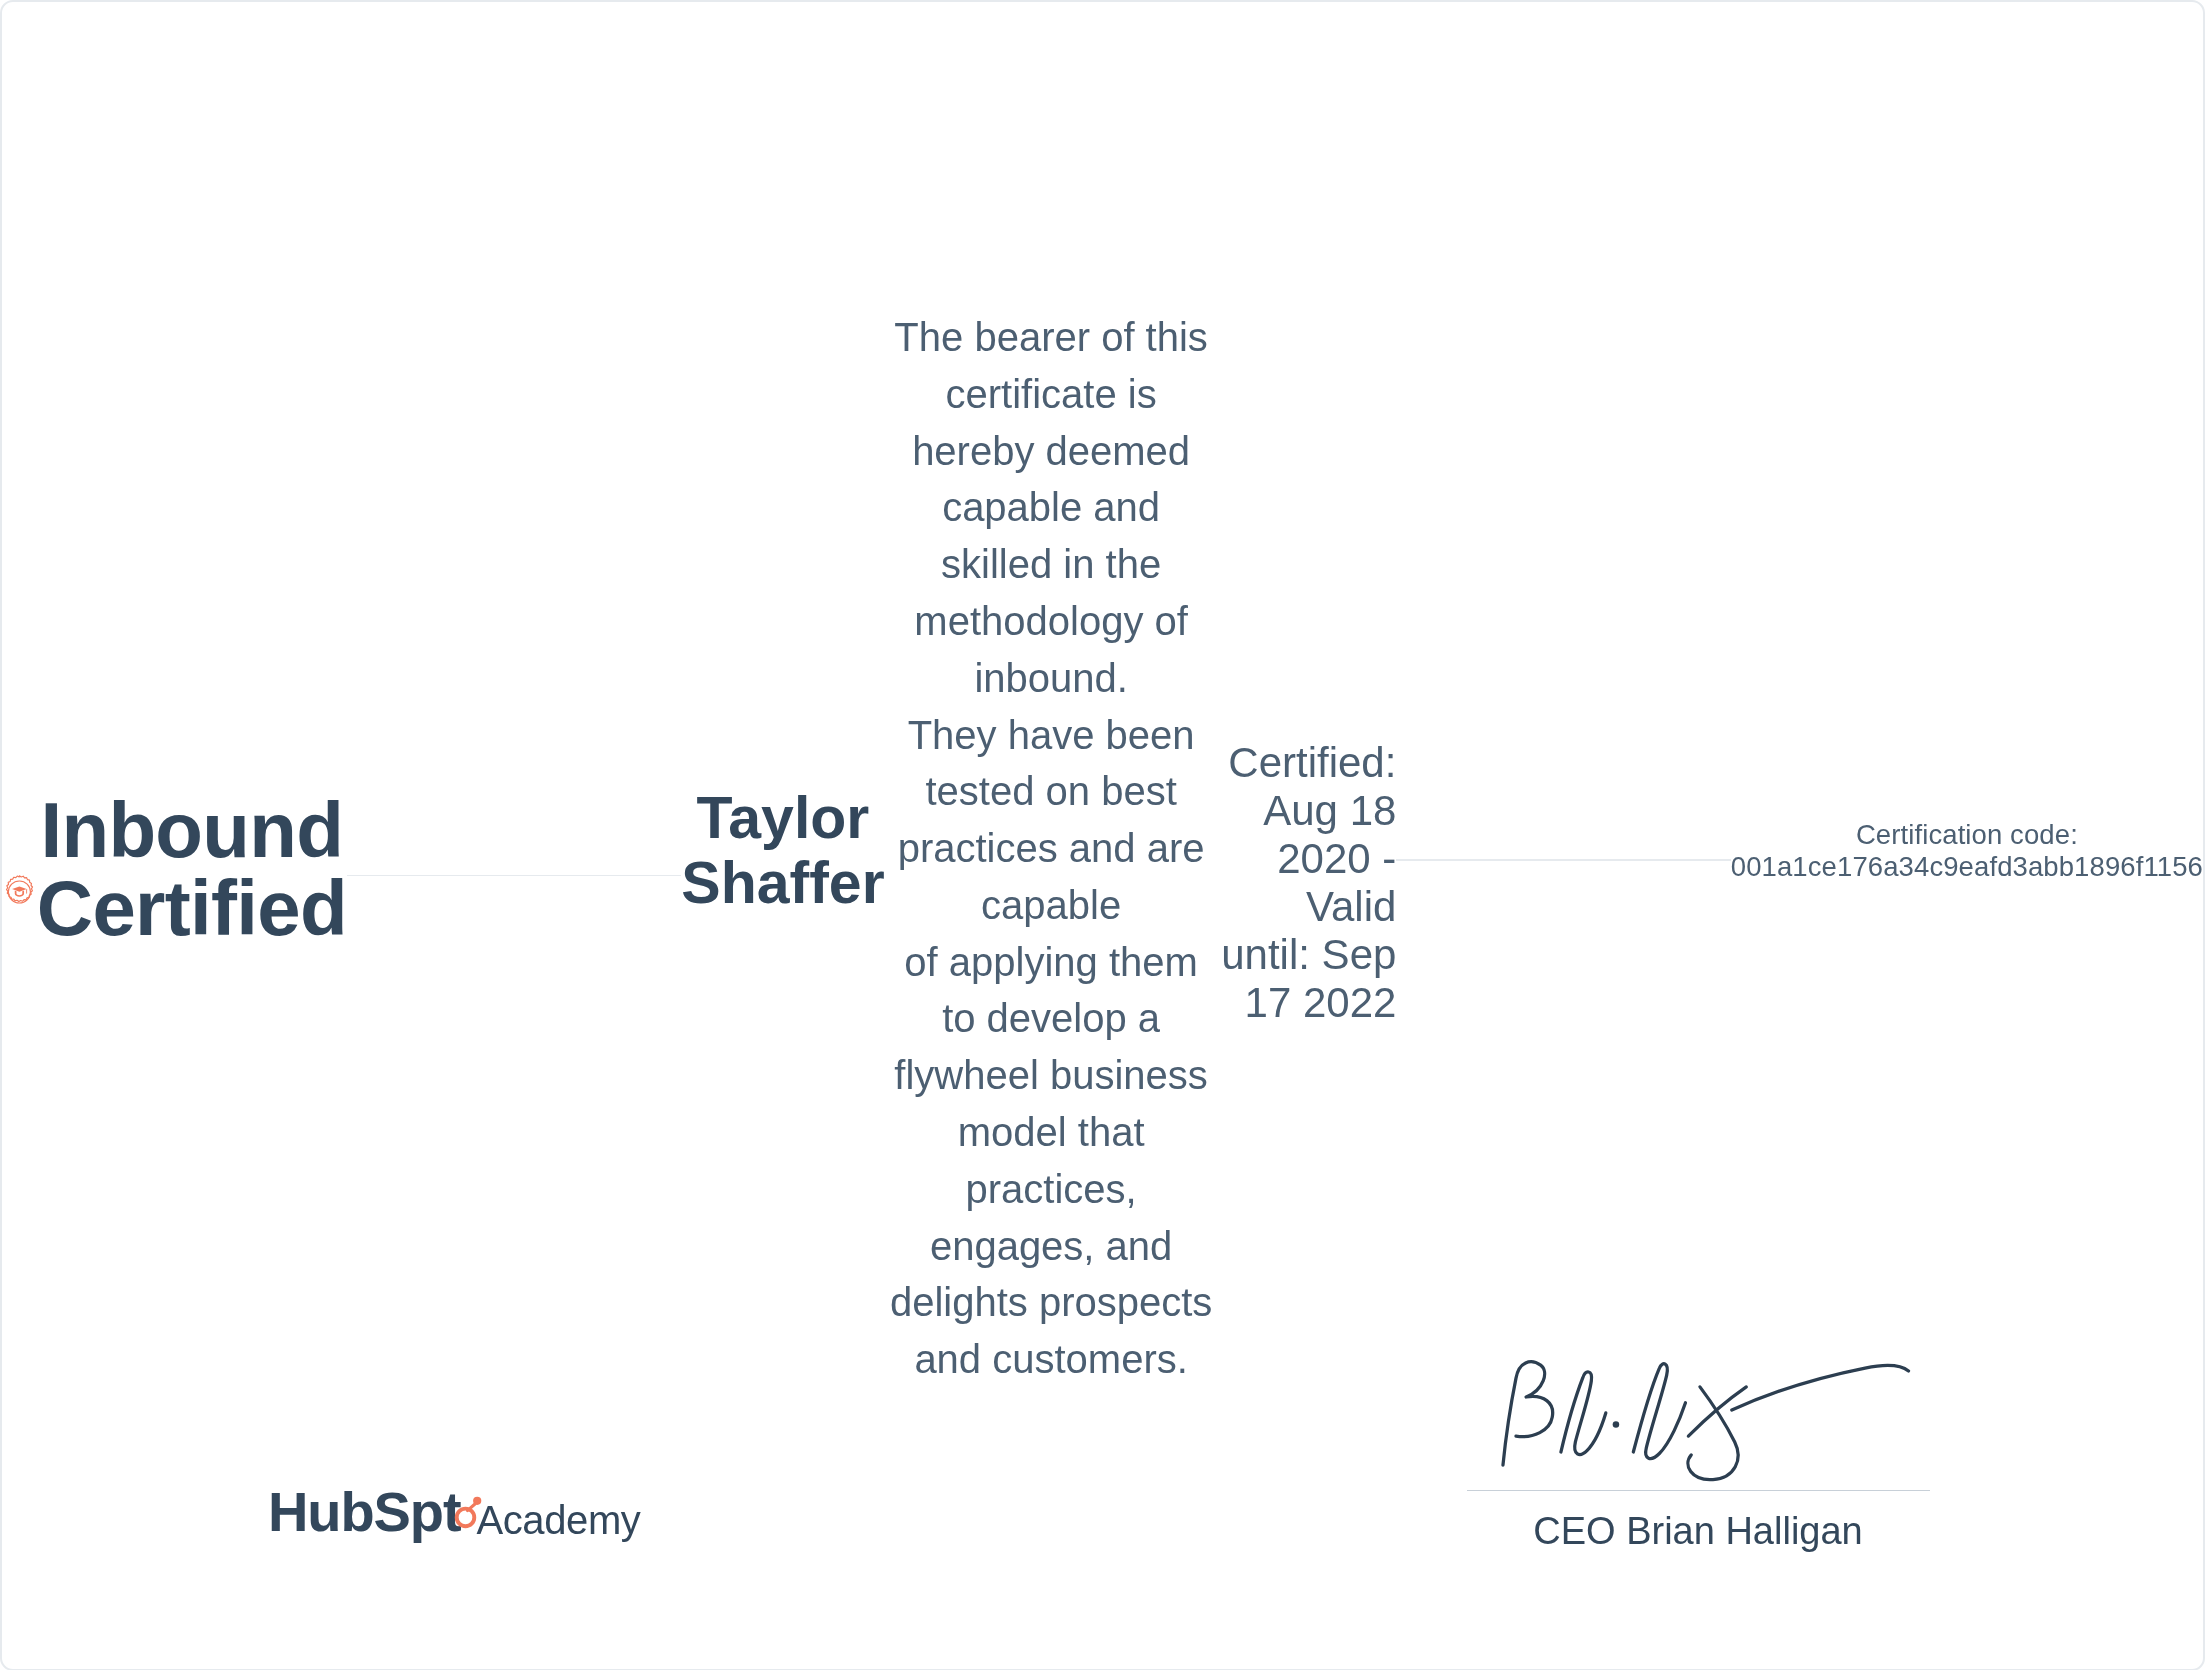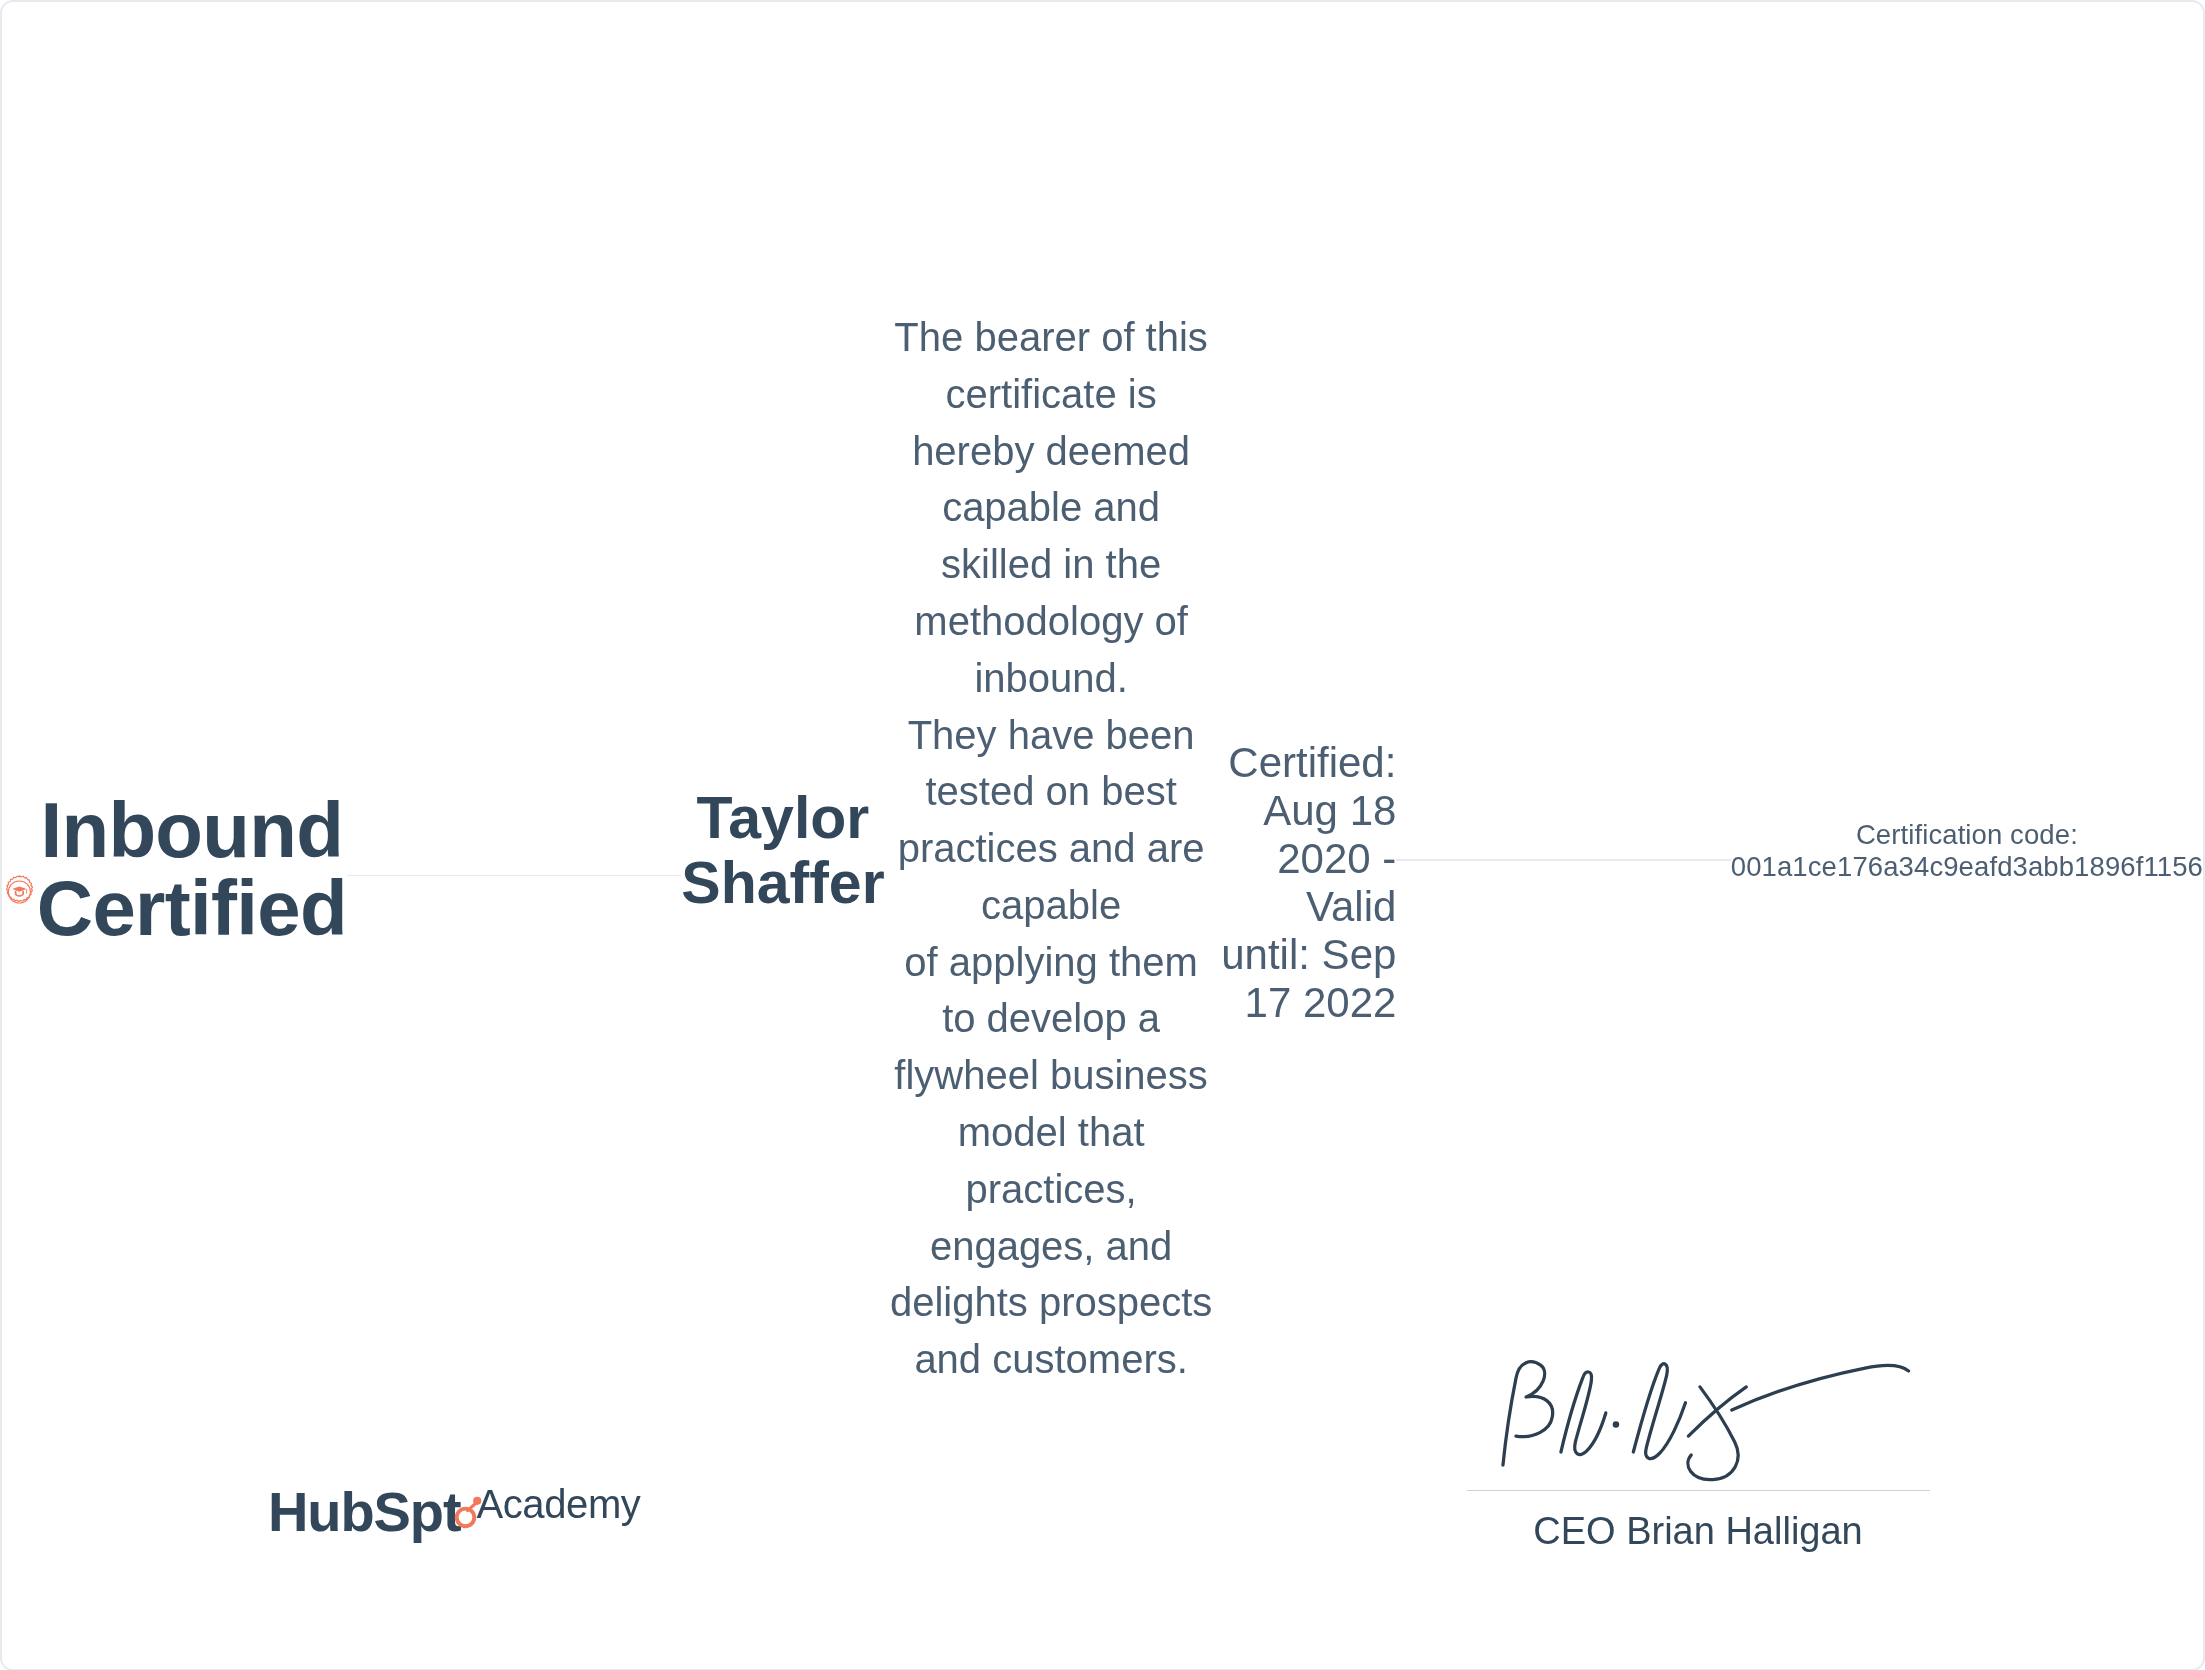--- a/index.html
+++ b/index.html
@@ -104,21 +104,21 @@
     display: flex;
     justify-content: space-between;
     align-items: flex-end;
     padding: 0 266px;
     box-sizing: border-box;
   }
 
   
   .brand {
     display: flex;
-    align-items: flex-start;
+    align-items: flex-end;
     gap: 16px;
     padding-bottom: 13px;
   }
   .brand-hubspot {
     position: relative;
     font-size: 56px;
     font-weight: bold;
     color: #33475b;
     letter-spacing: -1.1px;
     line-height: 1;

